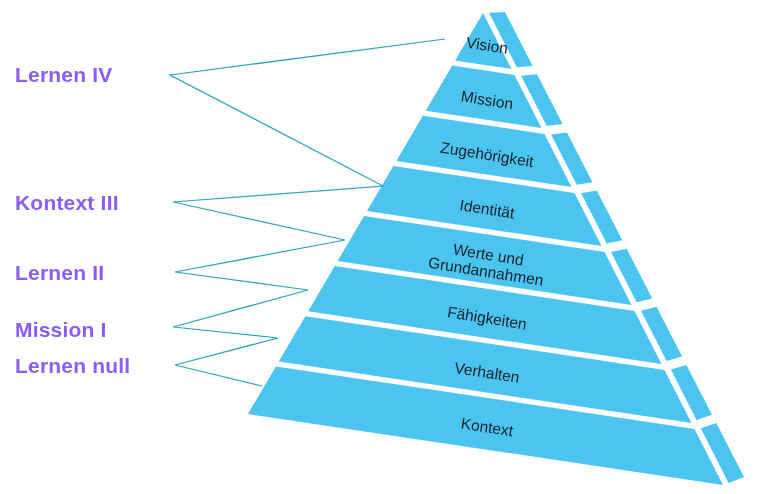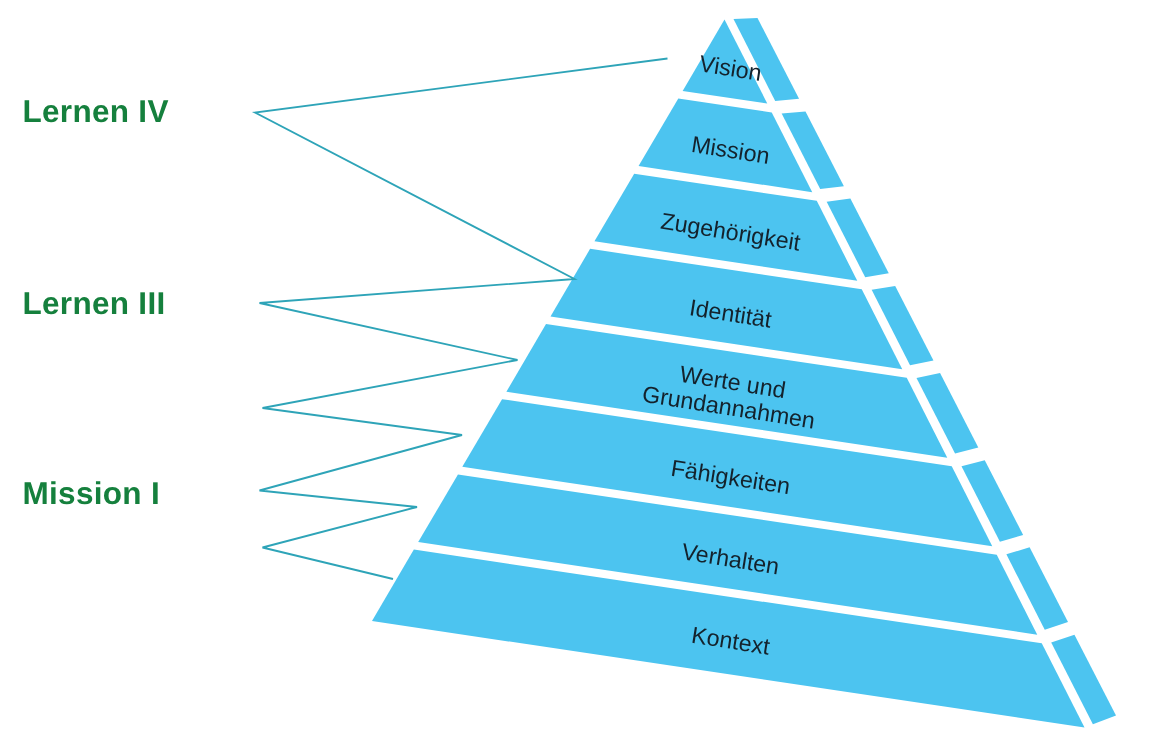--- a/index.html
+++ b/index.html
@@ -19,21 +19,21 @@
     position: absolute;
     left: 0;
     top: 0;
   }
   .side-label {
     position: absolute;
     left: 15px;
     transform: translateY(-50%);
     font-size: 21px;
     font-weight: 700;
-    color: #15803d;
+    color: #8b5cf6;
     letter-spacing: 0.2px;
     white-space: nowrap;
   }
 </style>
 </head>
 <body>
 
 <div class="stage">
 
   <svg class="diagram-svg" id="pyramid-svg" width="768" height="494" viewBox="0 0 768 494">
@@ -60,15 +60,17 @@
         <polygon points="670.9,369.5 686.4,364.9 712.0,414.7 696.5,419.9" fill="#4cc4f0"></polygon>
         <text x="487" y="372.91249999999997" fill="#14222c" font-size="15.5" font-family="&quot;Liberation Sans&quot;, sans-serif" text-anchor="middle" transform="rotate(9 487 372.91249999999997)"><tspan x="487" y="377.91249999999997">Verhalten</tspan></text>
         <polygon points="275.9,366.4 694.5,428.9 723.0,485.0 248.0,414.0" fill="#4cc4f0"></polygon>
         <polygon points="700.8,428.3 716.3,423.1 744.0,477.0 728.6,482.9" fill="#4cc4f0"></polygon>
         <text x="487" y="427.4375" fill="#14222c" font-size="15.5" font-family="&quot;Liberation Sans&quot;, sans-serif" text-anchor="middle" transform="rotate(9 487 427.4375)"><tspan x="487" y="432.4375">Kontext</tspan></text>
       </g>
       <path d="M445,39 L170,75 L383,186 L173,202 L345,240 L175,272 L308,290 L173,327 L278,338 L175,365 L262,386" fill="none" stroke="#2ea4b8" stroke-width="1.25" stroke-linejoin="miter"></path>
     </svg>
 
   <div class="side-label" style="top:75px">Lernen IV</div>
-  <div class="side-label" style="top:203px">Lernen III</div>
+  <div class="side-label" style="top:203px">Kontext III</div>
+  <div class="side-label" style="top:273px">Lernen II</div>
   <div class="side-label" style="top:330px">Mission I</div>
+  <div class="side-label" style="top:366px">Lernen null</div>
 </div>
 
 </body></html>

